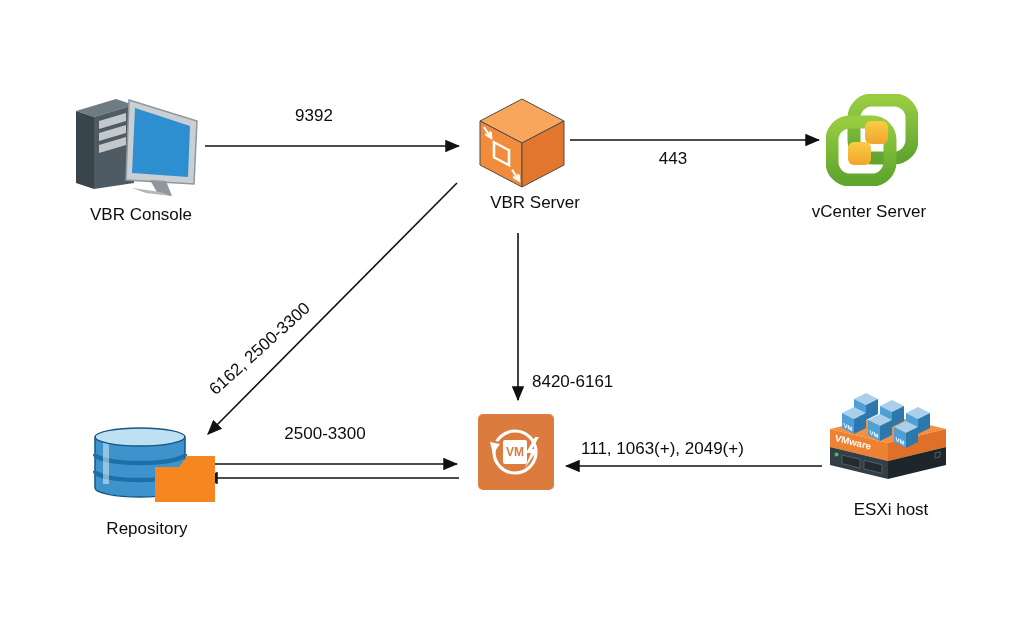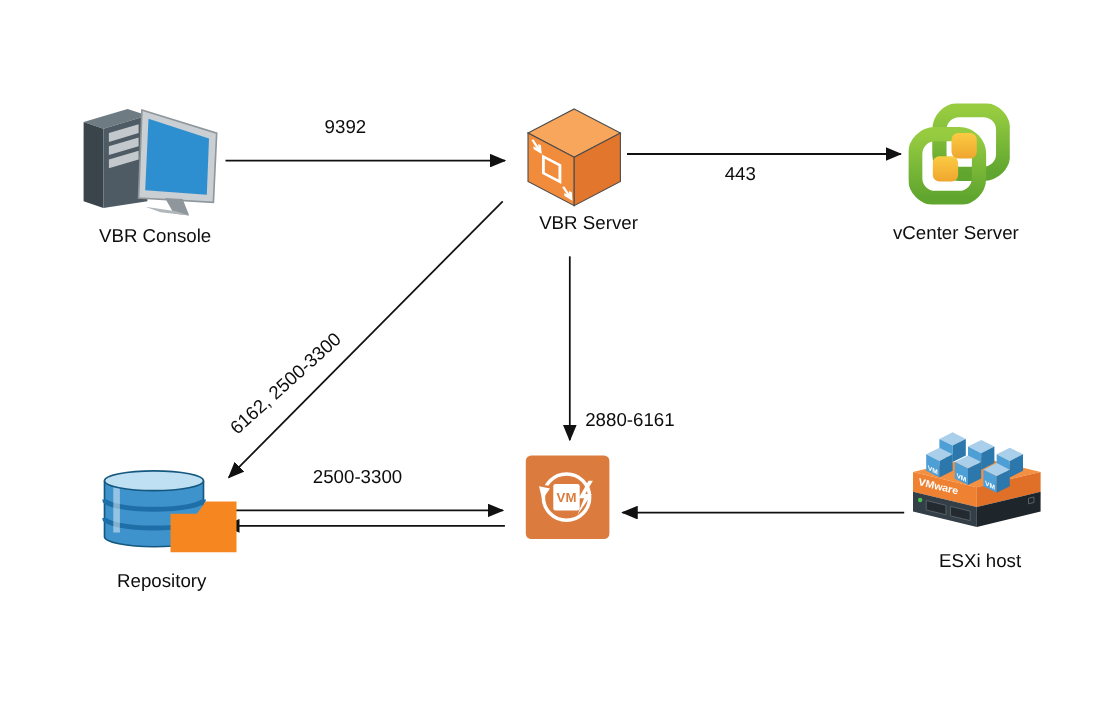--- a/index.html
+++ b/index.html
@@ -38,22 +38,23 @@
     <line x1="457" y1="183" x2="208" y2="434" stroke="#111111" stroke-width="1.6" marker-end="url(#ah)"></line>
     <line x1="518" y1="233" x2="518" y2="400" stroke="#111111" stroke-width="1.6" marker-end="url(#ah)"></line>
     <line x1="202" y1="464" x2="457" y2="464" stroke="#111111" stroke-width="1.6" marker-end="url(#ah)"></line>
     <line x1="459" y1="478" x2="204" y2="478" stroke="#111111" stroke-width="1.6" marker-end="url(#ah)"></line>
     <line x1="822" y1="466" x2="566" y2="466" stroke="#111111" stroke-width="1.6" marker-end="url(#ah)"></line>
   </svg>
 
   <div class="port-label centered" style="left:314px; top:106px;">9392</div>
   <div class="port-label centered" style="left:673px; top:101px;margin-top:48px;">443</div>
   <div class="port-label rotated" style="left:260px; top:349px;">6162, 2500-3300</div>
-  <div class="port-label" style="left:532px; top:372px;">2880-6161</div>
+  <div class="port-label" style="left:532px; top:372px;">8420-6161</div>
   <div class="port-label centered" style="left:325px; top:424px;">2500-3300</div>
+  <div class="port-label" style="left:581px; top:439px;">111, 1063(+), 2049(+)</div>
 
   <svg class="icon" style="left:66px; top:91px;" width="136" height="110" viewBox="0 0 136 110" xmlns="http://www.w3.org/2000/svg">
     <g>
       <path d="M10,20 L50,8 L68,14 L28,26 Z" fill="#6F7B82"></path>
       <path d="M10,20 L28,26 L28,98 L10,92 Z" fill="#39444B"></path>
       <path d="M28,26 L68,14 L68,92 L28,98 Z" fill="#4E5B64"></path>
       <path d="M33,30 L60,22 L60,30 L33,38 Z" fill="#C2C8CC"></path>
       <path d="M33,42 L60,34 L60,42 L33,50 Z" fill="#C2C8CC"></path>
       <path d="M33,54 L60,46 L60,54 L33,62 Z" fill="#C2C8CC"></path>
     </g>

